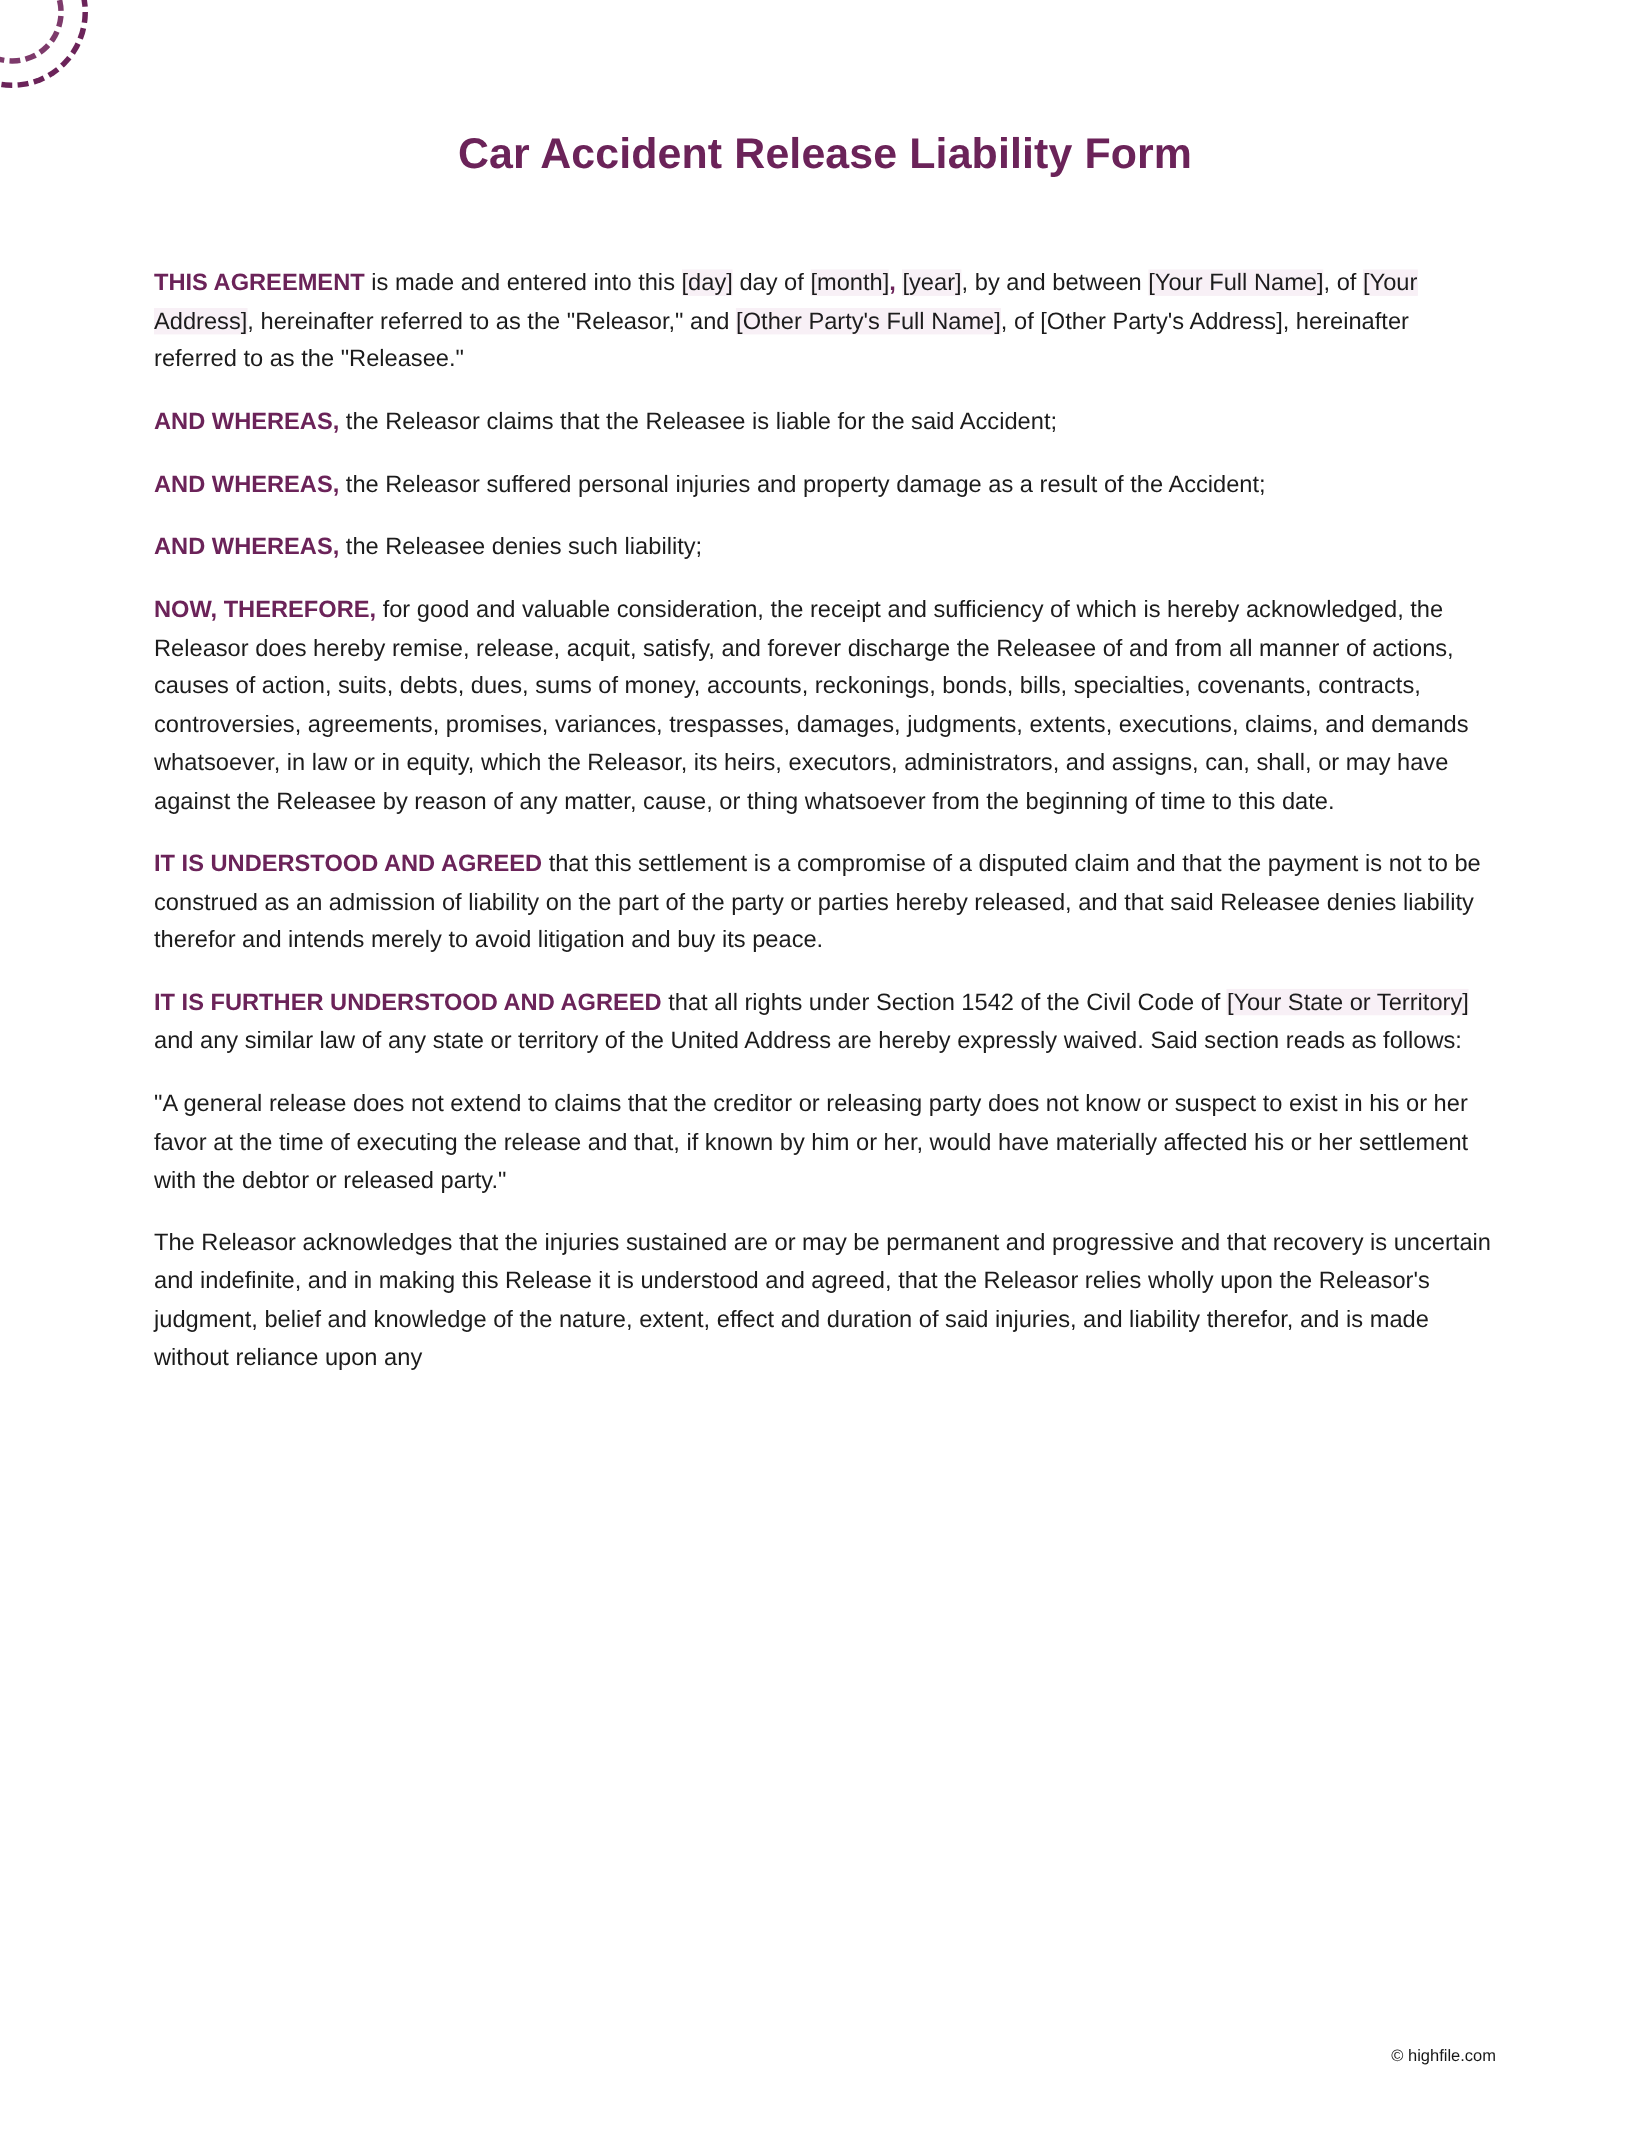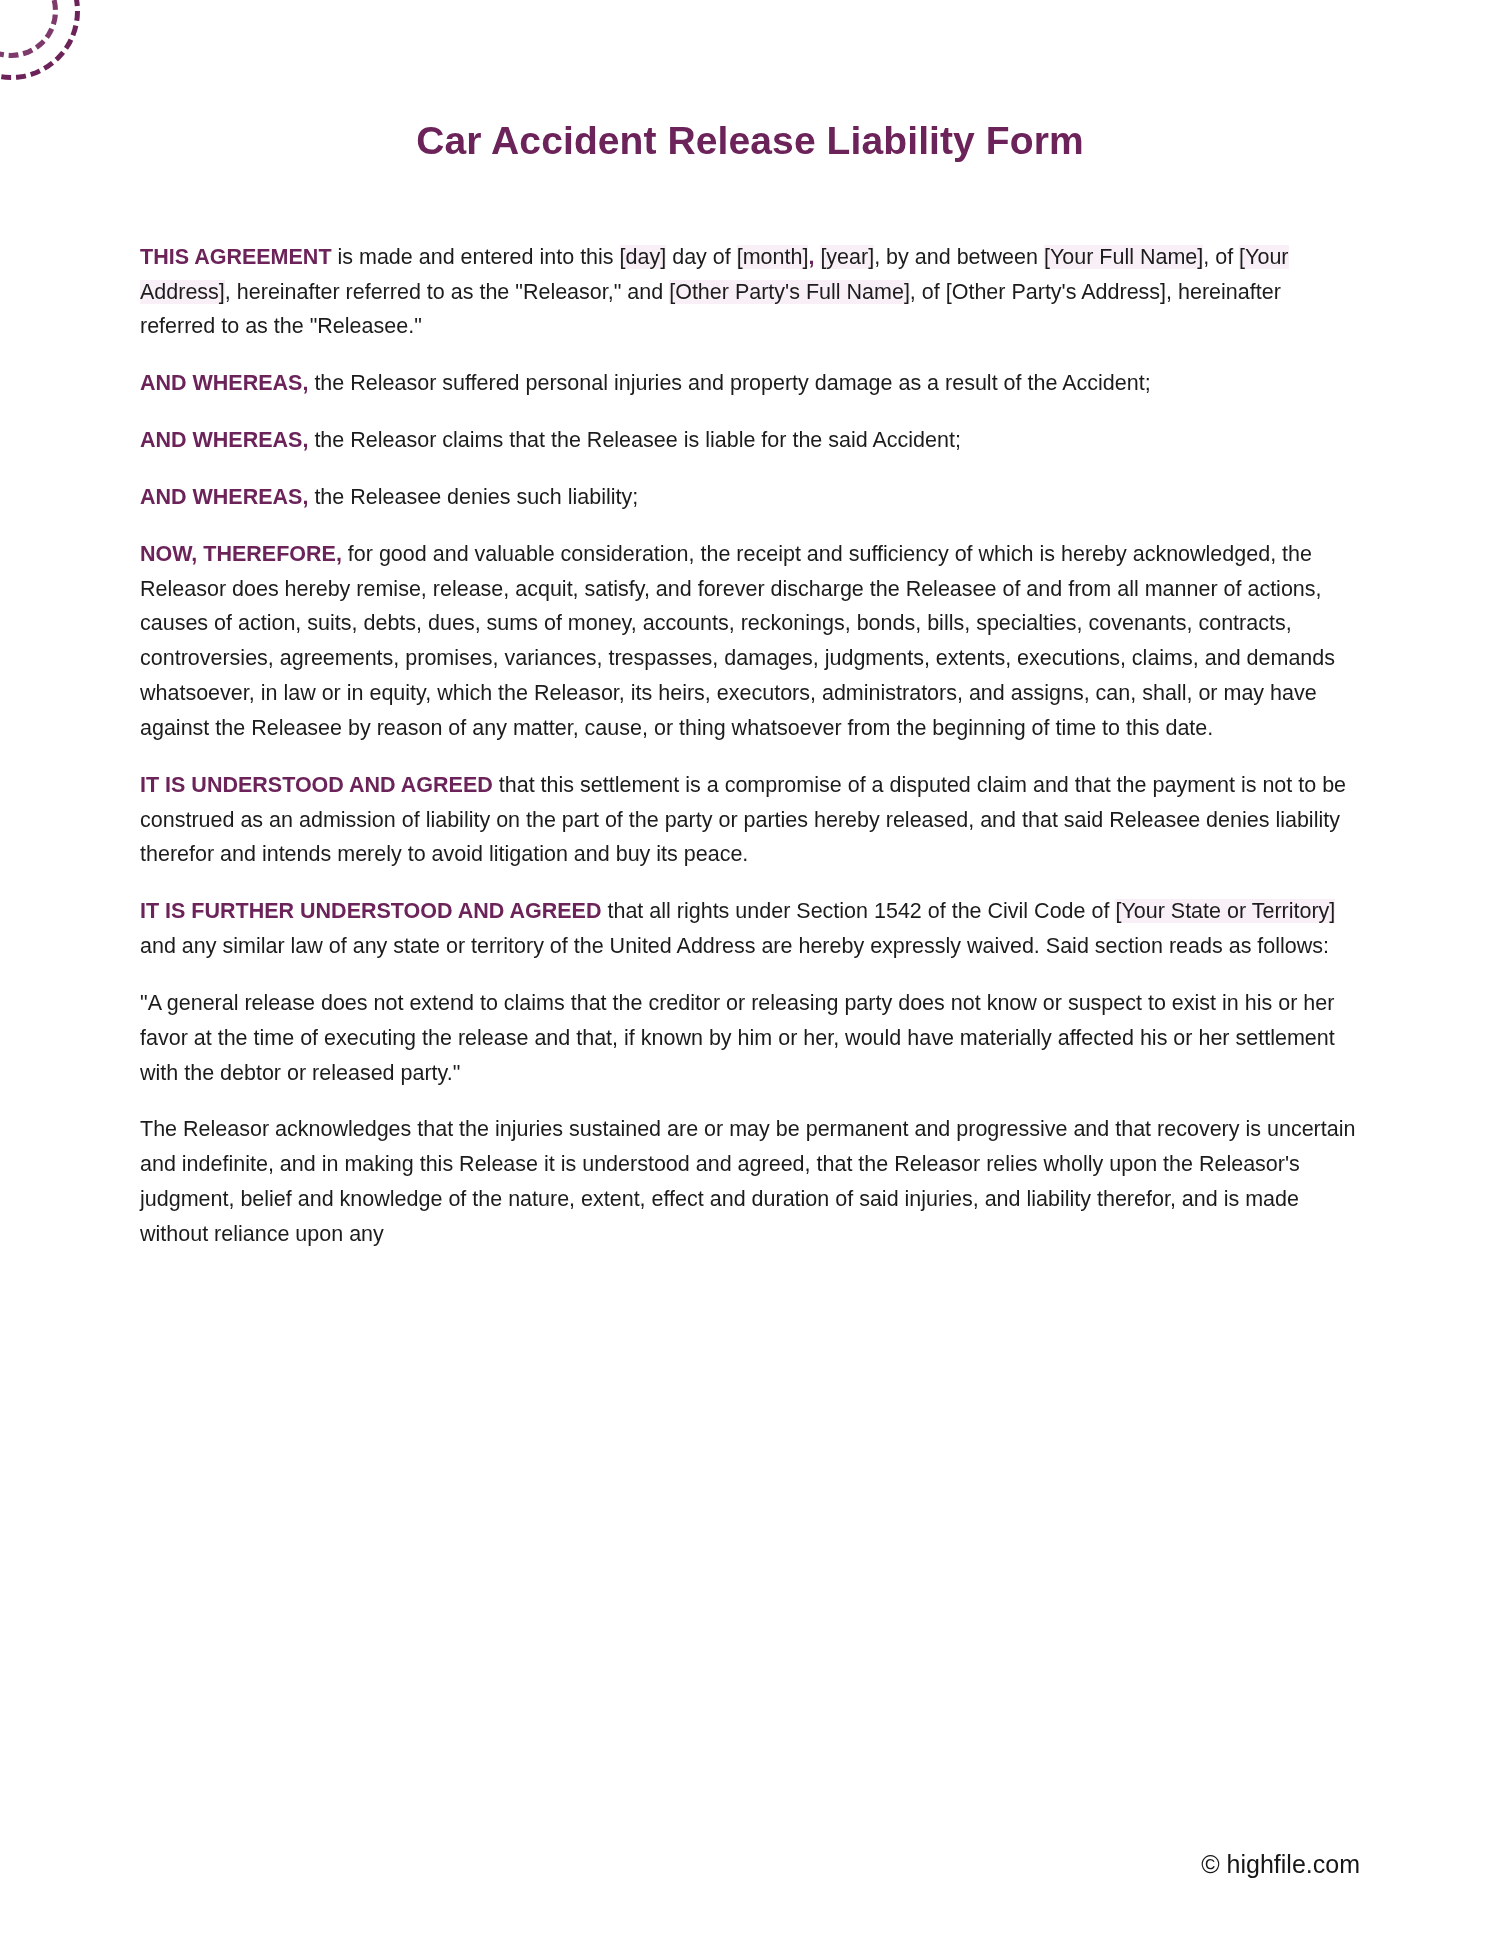--- a/index.html
+++ b/index.html
@@ -93,41 +93,41 @@
 
   .footer {
     position: absolute;
     left: 0;
     bottom: 0;
     width: 1500px;
     padding: 0 140px 62px 140px;
     text-align: right;
   }
   .footer .credit {
-    font-size: 25px;
+    font-size: 15px;
     color: #161616;
     font-family: "Liberation Sans", sans-serif;
   }
 </style>
 </head>
 <body>
 
 <div class="page">
 
   <div class="deco-corner">
     <span class="deco-ring outer"></span>
     <span class="deco-ring inner"></span>
   </div>
 
   <div class="doc">
     <h1 class="doc-title">Car Accident Release Liability Form</h1>
     <div class="body-block" id="body-block">
         <p class="para"><span class="lead">THIS AGREEMENT</span><span> is made and entered into this </span><span class="ph">[day]</span><span> day of </span><span class="ph">[month]</span><span class="lead">,</span><span> </span><span class="ph">[year]</span><span>, by and between </span><span class="ph">[Your Full Name]</span><span>, of </span><span class="ph">[Your Address]</span><span>, hereinafter referred to as the "Releasor," and </span><span class="ph">[Other Party's Full Name]</span><span>, of [Other Party's Address], hereinafter referred to as the "Releasee."</span></p>
+        <p class="para"><span class="lead">AND WHEREAS,</span><span> the Releasor claims that the Releasee is liable for the said Accident;</span></p>
         <p class="para"><span class="lead">AND WHEREAS,</span><span> the Releasor suffered personal injuries and property damage as a result of the Accident;</span></p>
-        <p class="para"><span class="lead">AND WHEREAS,</span><span> the Releasor claims that the Releasee is liable for the said Accident;</span></p>
         <p class="para"><span class="lead">AND WHEREAS,</span><span> the Releasee denies such liability;</span></p>
         <p class="para"><span class="lead">NOW, THEREFORE,</span><span> for good and valuable consideration, the receipt and sufficiency of which is hereby acknowledged, the Releasor does hereby remise, release, acquit, satisfy, and forever discharge the Releasee of and from all manner of actions, causes of action, suits, debts, dues, sums of money, accounts, reckonings, bonds, bills, specialties, covenants, contracts, controversies, agreements, promises, variances, trespasses, damages, judgments, extents, executions, claims, and demands whatsoever, in law or in equity, which the Releasor, its heirs, executors, administrators, and assigns, can, shall, or may have against the Releasee by reason of any matter, cause, or thing whatsoever from the beginning of time to this date.</span></p>
         <p class="para"><span class="lead">IT IS UNDERSTOOD AND AGREED</span><span> that this settlement is a compromise of a disputed claim and that the payment is not to be construed as an admission of liability on the part of the party or parties hereby released, and that said Releasee denies liability therefor and intends merely to avoid litigation and buy its peace.</span></p>
         <p class="para"><span class="lead">IT IS FURTHER UNDERSTOOD AND AGREED</span><span> that all rights under Section 1542 of the Civil Code of </span><span class="ph">[Your State or Territory]</span><span> and any similar law of any state or territory of the United Address are hereby expressly waived. Said section reads as follows:</span></p>
         <p class="para"><span>"A general release does not extend to claims that the creditor or releasing party does not know or suspect to exist in his or her favor at the time of executing the release and that, if known by him or her, would have materially affected his or her settlement with the debtor or released party."</span></p>
         <p class="para"><span>The Releasor acknowledges that the injuries sustained are or may be permanent and progressive and that recovery is uncertain and indefinite, and in making this Release it is understood and agreed, that the Releasor relies wholly upon the Releasor's judgment, belief and knowledge of the nature, extent, effect and duration of said injuries, and liability therefor, and is made without reliance upon any</span></p>
       </div>
   </div>
 
   <div class="footer">

